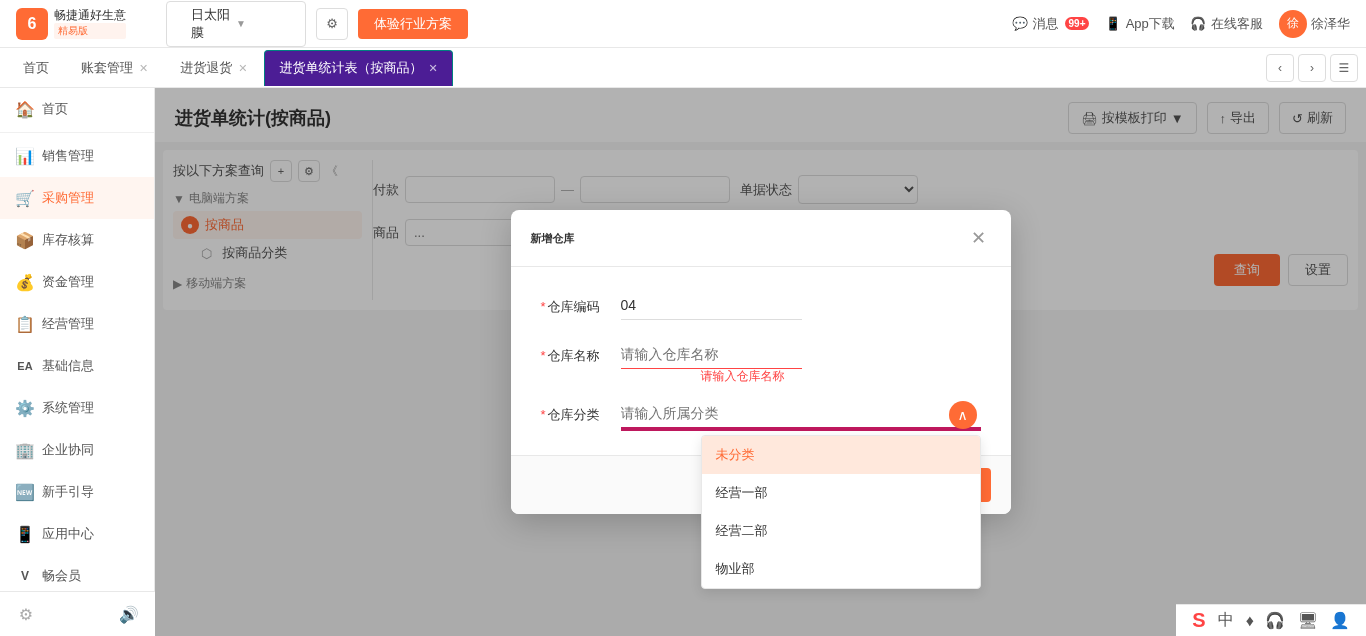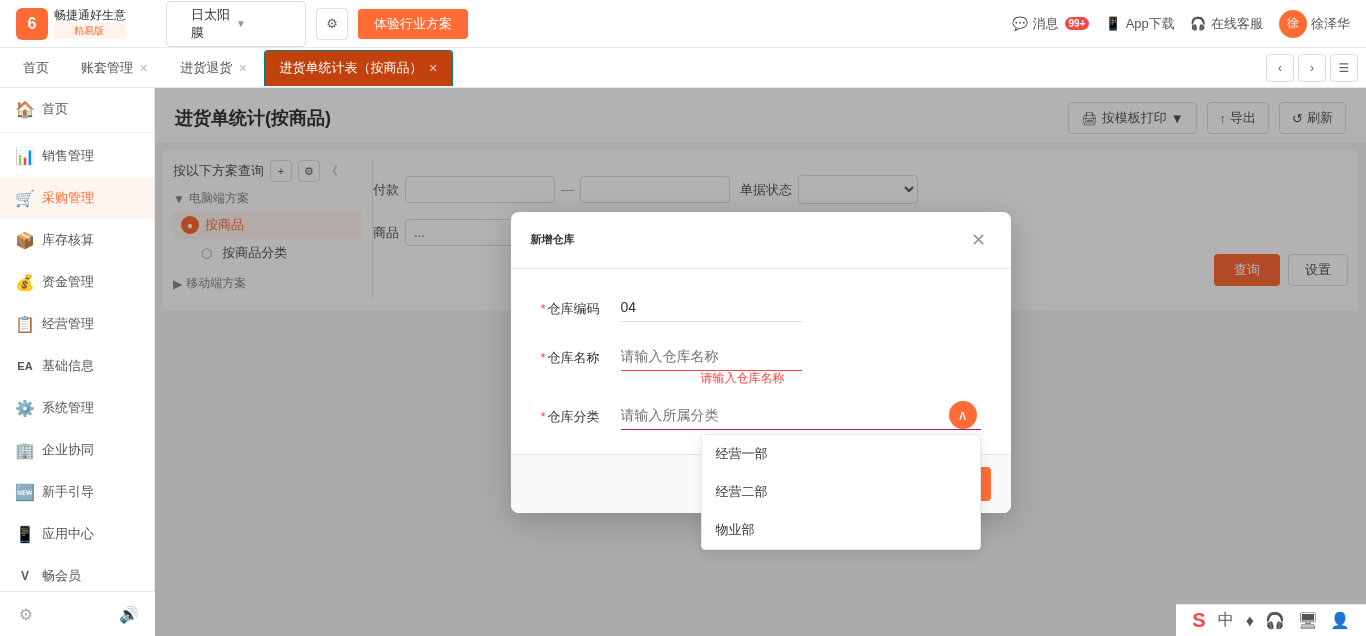--- a/index.html
+++ b/index.html
@@ -28,21 +28,21 @@
       background: #ff6b35;
       border-radius: 6px;
       display: flex;
       align-items: center;
       justify-content: center;
       color: white;
       font-weight: bold;
       font-size: 16px;
     }
     .logo-text { font-size: 12px; color: #333; line-height: 1.3; }
-    .logo-badge { font-size: 10px; color: #ff6b35; background: #fff3ee; padding: 1px 20px; border-radius: 2px; }
+    .logo-badge { font-size: 10px; color: #ff6b35; background: #fff3ee; padding: 1px 4px; border-radius: 2px; }
     .header-middle {
       flex: 1;
       display: flex;
       align-items: center;
       gap: 10px;
     }
     .store-selector {
       display: flex;
       align-items: center;
       border: 1px solid #ddd;
@@ -113,21 +113,21 @@
       border-radius: 4px 4px 0 0;
       cursor: pointer;
       gap: 6px;
       font-size: 13px;
       color: #555;
       border: 1px solid transparent;
       border-bottom: none;
       position: relative;
     }
     .tab-item.active {
-      background: #c2410c;
+      background: #4c1d95;
       color: white;
       border-color: #008080;
     }
     .tab-close { font-size: 11px; cursor: pointer; opacity: 0.7; }
     .tab-item:not(.active) .tab-close { color: #999; }
     .tab-controls { margin-left: auto; display: flex; gap: 4px; }
     .tab-ctrl-btn { width: 28px; height: 28px; border: 1px solid #ddd; border-radius: 4px; display: flex; align-items: center; justify-content: center; cursor: pointer; background: #fff; color: #666; font-size: 12px; }
 
     
     .main-layout {
@@ -294,21 +294,21 @@
       left: 80px;
     }
     .form-input-wrap { flex: 1; position: relative; }
     .select-input-wrap {
       flex: 1;
       position: relative;
     }
     .select-input {
       width: 100%;
       border: none;
-      border-bottom: 1px solid #be185d;
+      border-bottom: 4px solid #be185d;
       padding: 6px 30px 6px 0;
       font-size: 14px;
       color: #333;
       outline: none;
       background: #fff;
     }
     .select-arrow {
       position: absolute;
       right: 4px;
       top: 50%;
@@ -639,20 +639,21 @@
 
           <div class="form-row" style="margin-bottom:0;">
             <div class="form-label">
               <span class="required">*</span><span>仓库分类</span>
             </div>
             <div class="select-input-wrap">
               <input class="select-input" placeholder="请输入所属分类" style="">
               <div class="select-arrow">∧</div>
               
               <div class="dropdown-list">
+                <div class="dropdown-item selected">未分类</div>
                 <div class="dropdown-item">经营一部</div>
                 <div class="dropdown-item">经营二部</div>
                 <div class="dropdown-item">物业部</div>
               </div>
             </div>
           </div>
         </div>
         <div class="dialog-footer">
           <button class="btn-save">保存</button>
         </div>

